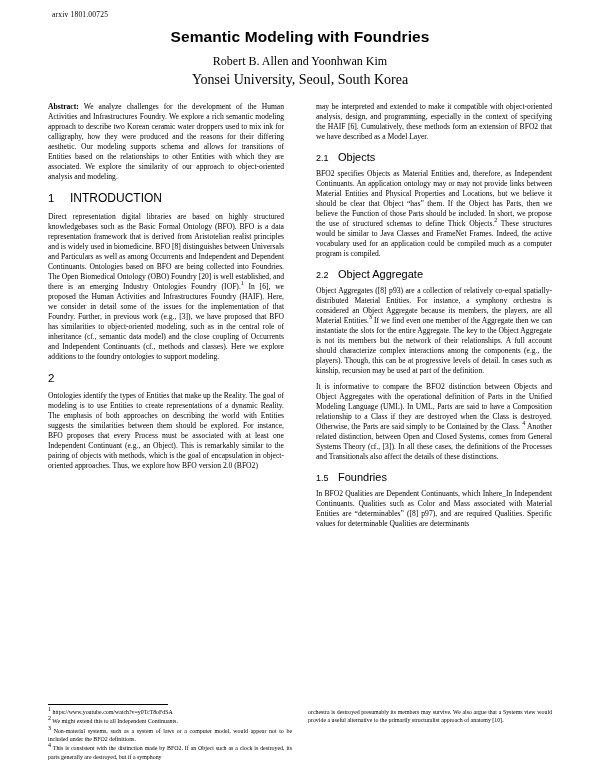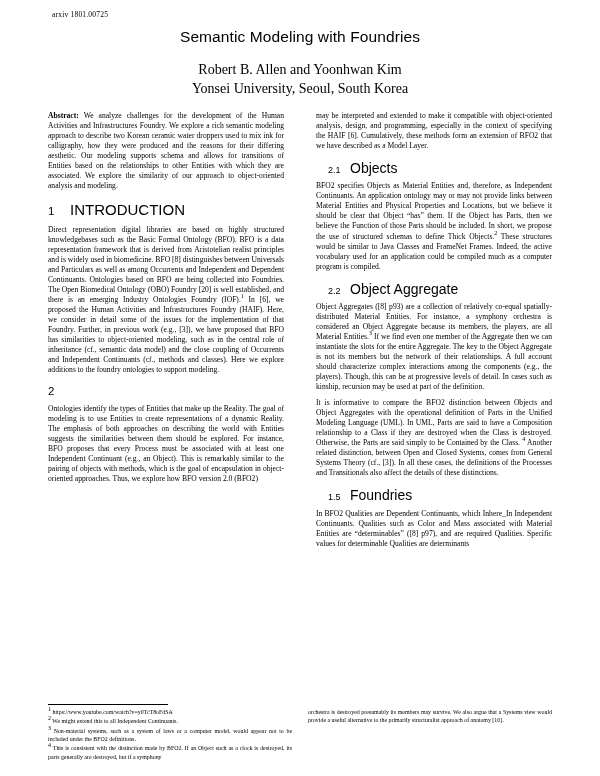--- a/index.html
+++ b/index.html
@@ -34,28 +34,28 @@
   .content {
     position: absolute;
     top: 28px;
     left: 48px;
     width: 504px;
   }
   .title {
     text-align: center;
     font-size: 15.5px;
     font-family: "Liberation Sans", sans-serif;
-    font-weight: normal;
+    font-weight: bold;
     margin: 0 0 8px 0;
     letter-spacing: 0.1px;
   }
   .authors {
     text-align: center;
-    font-size: 14px;
-    margin: 16px 0 2px 0;
+    font-size: 12px;
+    margin: 8px 0 2px 0;
   }
   .affil {
     text-align: center;
     font-size: 14px;
     margin: 0;
     line-height: 1.35;
   }
   .columns {
     display: flex;
     gap: 32px;
@@ -80,35 +80,35 @@
     align-items: baseline;
     margin: 9px 0 5px 0;
     font-family: "Liberation Sans", sans-serif;
   }
   .sec .num {
     font-size: 11.5px;
     width: 22px;
     flex: none;
   }
   .sec .name {
-    font-size: 15px;
+    font-size: 12px;
   }
   .subsec {
     display: flex;
     align-items: baseline;
-    margin: 8px 0 4px 12px;
+    margin: 8px 0 4px 0;
     font-family: "Liberation Sans", sans-serif;
   }
   .subsec .num {
     font-size: 9px;
     width: 22px;
     flex: none;
   }
   .subsec .name {
-    font-size: 14px;
+    font-size: 11px;
   }
   sup {
     font-size: 6px;
     vertical-align: super;
     line-height: 0;
   }
   .footnotes {
     position: absolute;
     left: 48px;
     bottom: 14px;

